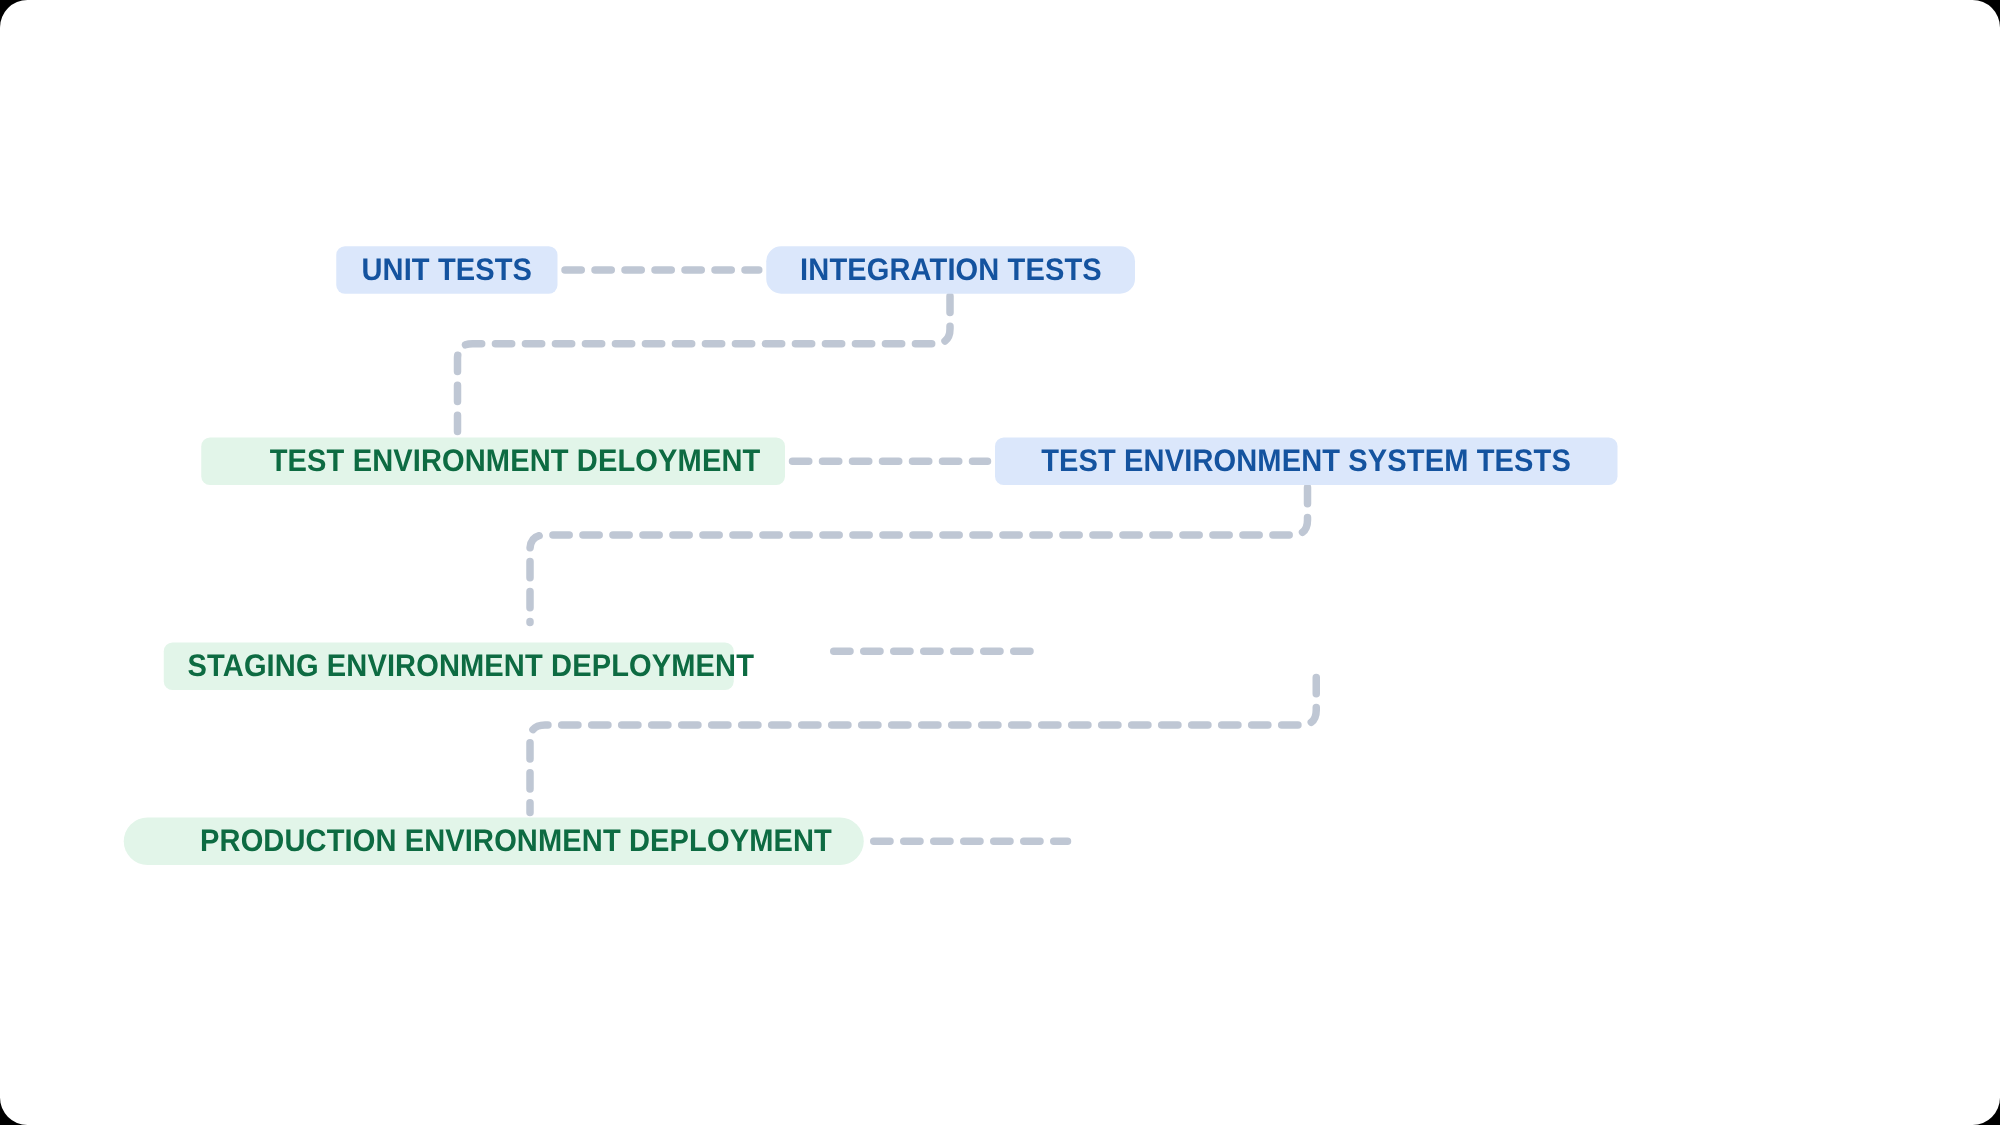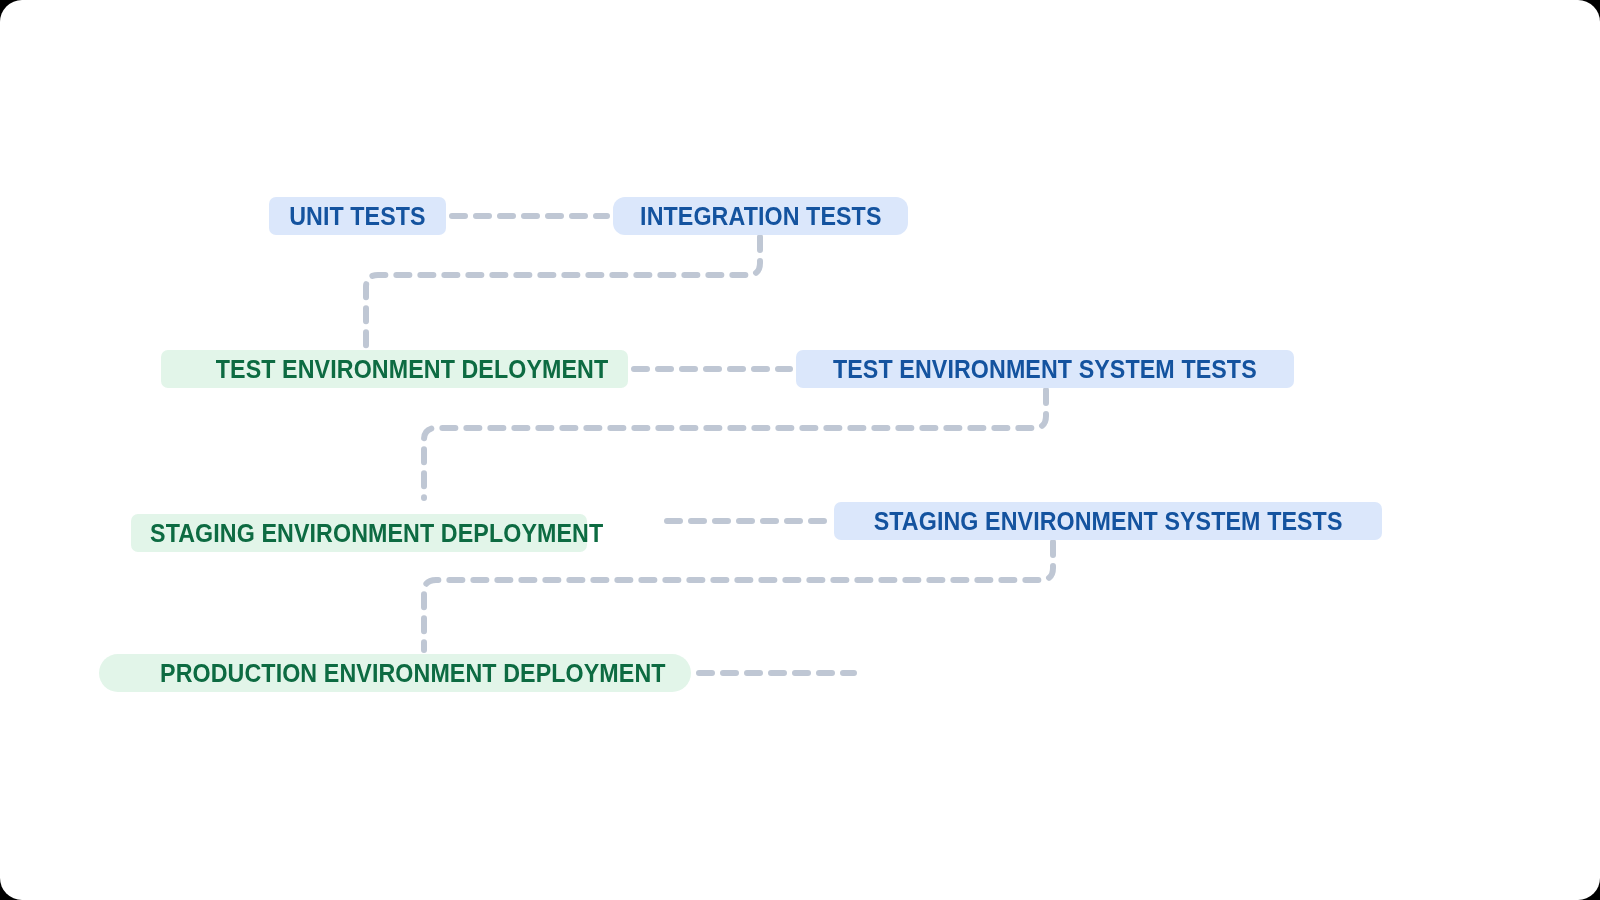--- a/index.html
+++ b/index.html
@@ -95,20 +95,17 @@
       </div>
       <div class="node green" style="left: 161px; top: 345px; width: 467px;">
         <span class="node-label">TEST ENVIRONMENT DELOYMENT</span>
       </div>
       <div class="node blue" style="left: 796px; top: 345px; width: 498px;">
         <span class="node-label">TEST ENVIRONMENT SYSTEM TESTS</span>
       </div>
       <div class="node green" style="left: 131px; top: 497px; width: 456px; margin-top: 12px;">
         <span class="node-label">STAGING ENVIRONMENT DEPLOYMENT</span>
       </div>
-      <div class="node blue" style="left: 834px; top: 497px; width: 548px;">
-        <span class="node-label">STAGING ENVIRONMENT SYSTEM TESTS</span>
-      </div>
       <div class="node green" style="left: 99px; top: 649px; width: 592px; border-radius: 19px;">
         <span class="node-label">PRODUCTION ENVIRONMENT DEPLOYMENT</span>
       </div>
     </div>
 </div>
 
 </body></html>

